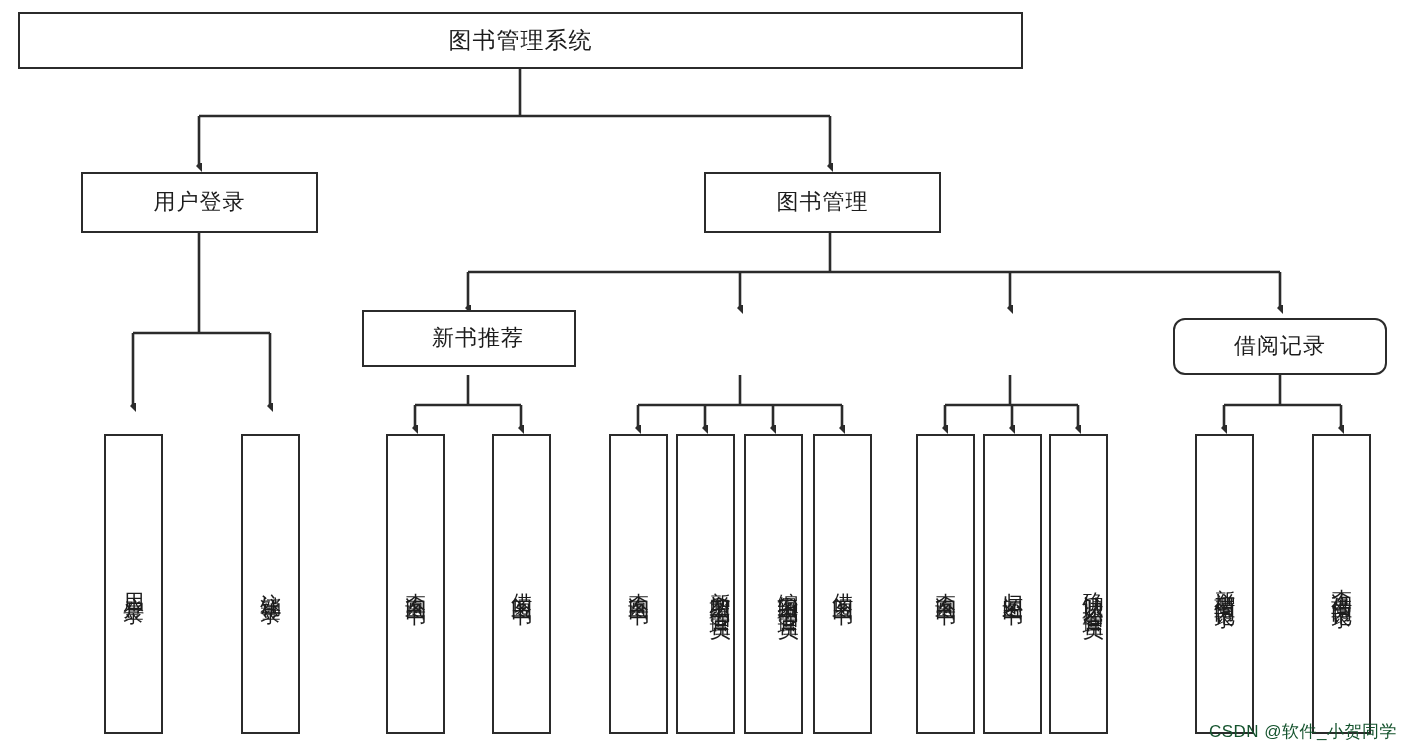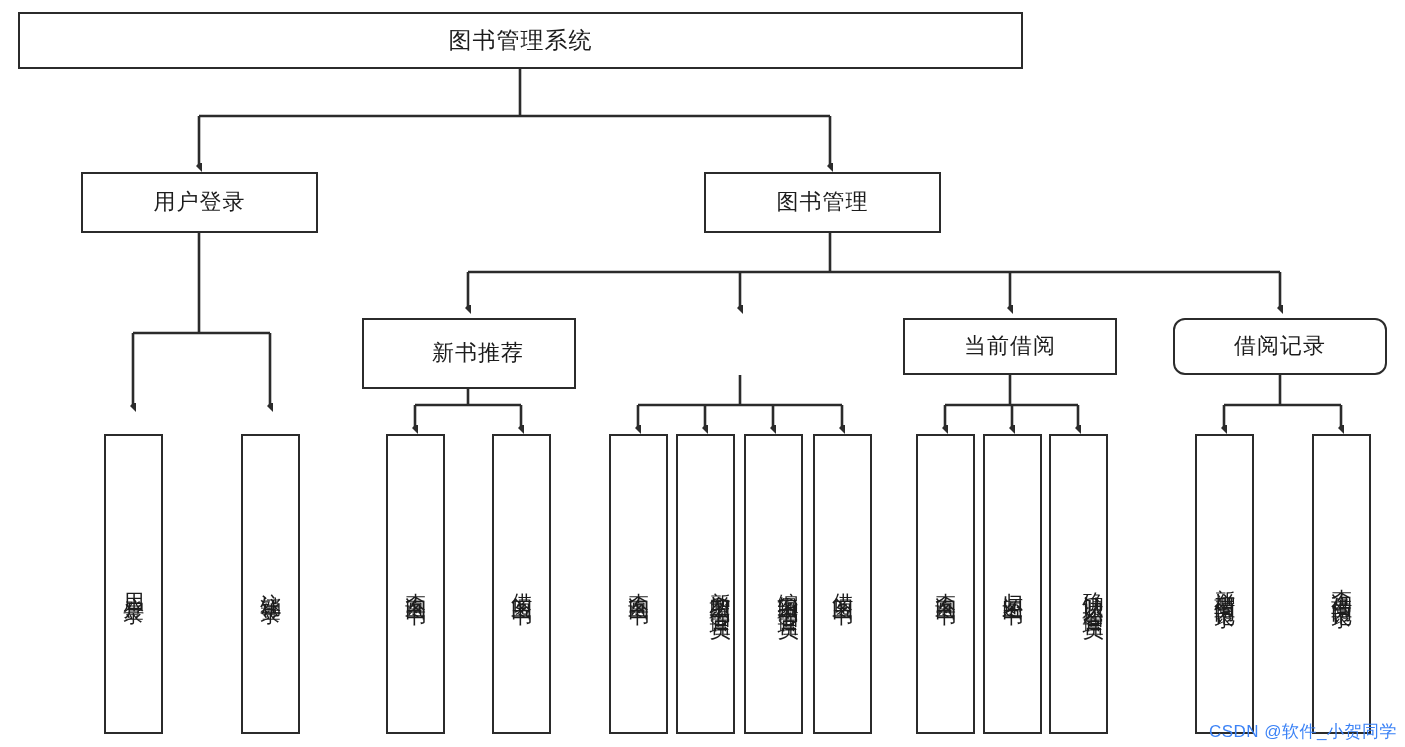--- a/index.html
+++ b/index.html
@@ -58,21 +58,21 @@
   }
   .node.vert.centered{
     align-items:center;
     padding-top:0;
   }
   .watermark{
     position:absolute;
     right:8px;
     bottom:4px;
     font-size:17px;
-    color:#3b82f6;
+    color:#14532d;
     letter-spacing:0.5px;
     white-space:nowrap;
   }
 </style>
 </head>
 <body>
 
 <div id="canvas">
 
   <svg id="wires" viewBox="0 0 1405 747">
@@ -131,25 +131,22 @@
     <span>图书管理系统</span>
   </div>
 
   <div class="node horiz" style="left:81px;top:172px;width:237px;height:61px;">
     <span>用户登录</span>
   </div>
   <div class="node horiz" style="left:680px;top:172px;width:237px;height:61px;margin-left:24px;">
     <span>图书管理</span>
   </div>
 
-  <div class="node horiz" style="left:362px;top:318px;width:214px;height:71px;padding-left:18px;">
+  <div class="node horiz" style="left:362px;top:310px;width:214px;height:57px;padding-left:18px;">
     <span>新书推荐</span>
-  </div>
-  <div class="node horiz" style="left:903px;top:318px;width:214px;height:57px;">
-    <span>当前借阅</span>
   </div>
   <div class="node horiz" style="left:1173px;top:318px;width:214px;height:57px;border-radius:12px;">
     <span>借阅记录</span>
   </div>
 
   <div class="node vert centered" style="left:104px;top:434px;width:59px;height:300px;">
     <span class="vlabel">用户登录</span>
   </div>
   <div class="node vert centered" style="left:241px;top:434px;width:59px;height:300px;">
     <span class="vlabel">注销登录</span>

